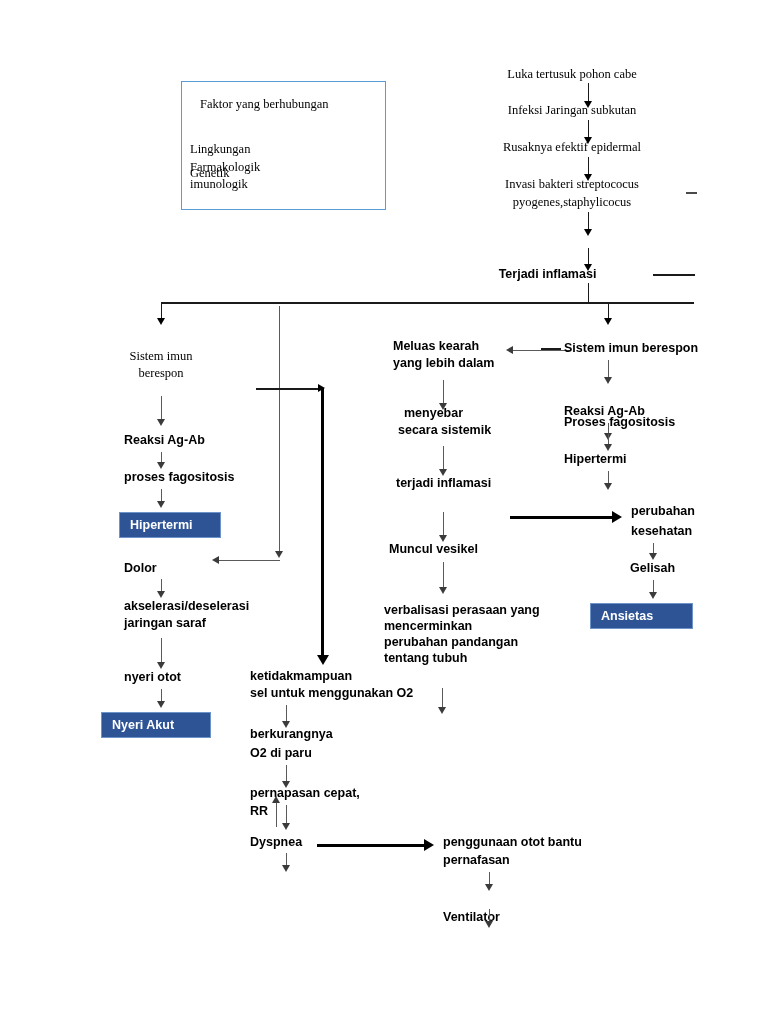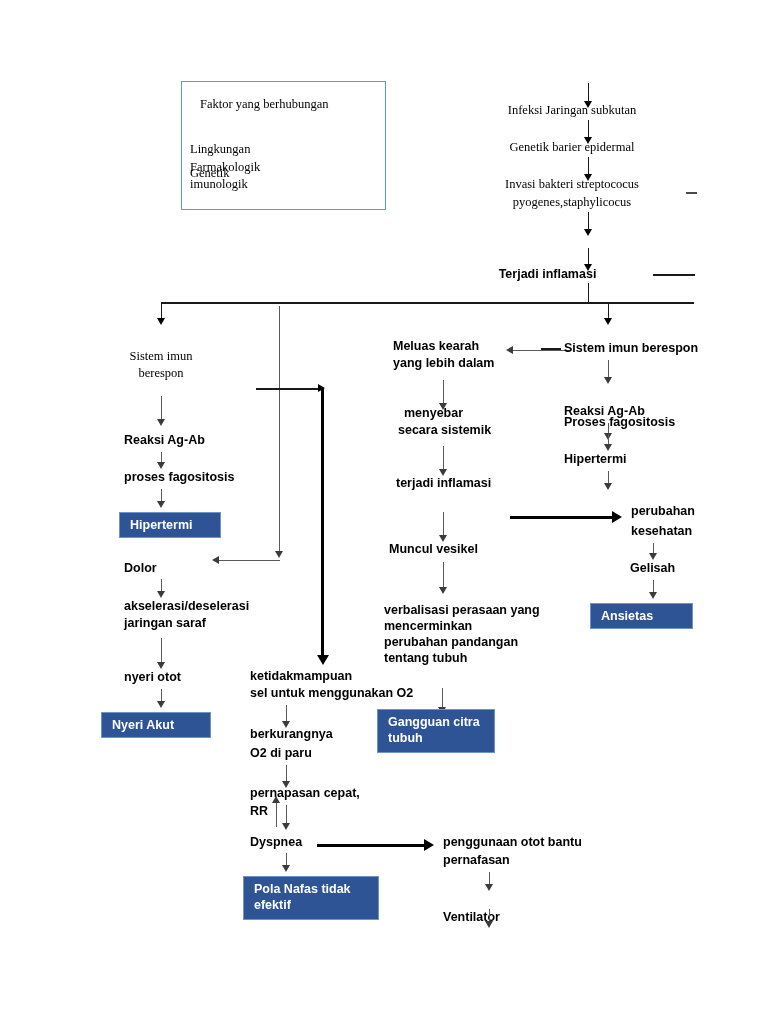--- a/index.html
+++ b/index.html
@@ -55,28 +55,29 @@
 
 <div class="stage">
 
   <div class="factorbox" style="left:181px;top:81px;width:203px;height:127px;"></div>
   <div class="node serif" style="left:200px;top:96px;">Faktor yang berhubungan</div>
   <div class="node serif" style="left:190px;top:124px;margin-top:41px;">Genetik</div>
   <div class="node serif" style="left:190px;top:141px;">Lingkungan</div>
   <div class="node serif" style="left:190px;top:159px;">Farmakologik</div>
   <div class="node serif" style="left:190px;top:176px;">imunologik</div>
 
+  <div class="node serif ctr" style="left:440px;top:66px;width:264px;">Luka tertusuk pohon cabe</div>
   <div class="vline dark" style="left:588px;top:83px;height:20px;"></div>
   <div class="ah-down dark" style="left:584px;top:101px;"></div>
 
   <div class="node serif ctr" style="left:440px;top:102px;width:264px;">Infeksi Jaringan subkutan</div>
   <div class="vline dark" style="left:588px;top:120px;height:20px;"></div>
   <div class="ah-down dark" style="left:584px;top:137px;"></div>
 
-  <div class="node serif ctr" style="left:440px;top:139px;width:264px;">Genetik barier epidermal</div>
+  <div class="node serif ctr" style="left:440px;top:139px;width:264px;">Rusaknya efektif epidermal</div>
   <div class="vline dark" style="left:588px;top:157px;height:20px;"></div>
   <div class="ah-down dark" style="left:584px;top:174px;"></div>
 
   <div class="node serif ctr" style="left:440px;top:194px;width:264px;">pyogenes,staphylicocus</div>
   <div class="node serif ctr" style="left:440px;top:176px;width:264px;">Invasi bakteri streptococus</div>
   <div class="dash" style="left:686px;top:192px;width:11px;"></div>
 
   <div class="vline dark" style="left:588px;top:212px;height:20px;"></div>
   <div class="ah-down dark" style="left:584px;top:229px;"></div>
 
@@ -162,22 +163,20 @@
   <div class="ah-down" style="left:439px;top:587px;"></div>
 
   <div class="node sans" style="left:384px;top:602px;">verbalisasi perasaan yang</div>
   <div class="node sans" style="left:384px;top:618px;">mencerminkan</div>
   <div class="node sans" style="left:384px;top:634px;">perubahan pandangan</div>
   <div class="node sans" style="left:384px;top:650px;">tentang tubuh</div>
 
   <div class="vline" style="left:442px;top:688px;height:22px;"></div>
   <div class="ah-down" style="left:438px;top:707px;"></div>
 
-  <div class="bluebox" style="left:377px;top:709px;width:118px;height:44px;">Gangguan citra
-tubuh</div>
 
   <div class="node sans" style="left:564px;top:340px;">Sistem imun berespon</div>
   <div class="plainline" style="left:541px;top:348px;width:20px;"></div>
 
   <div class="vline" style="left:608px;top:360px;height:20px;"></div>
   <div class="ah-down" style="left:604px;top:377px;"></div>
 
   <div class="node sans" style="left:564px;top:403px;">Reaksi Ag-Ab</div>
   <div class="vline" style="left:608px;top:423px;height:14px;"></div>
   <div class="ah-down" style="left:604px;top:433px;"></div>
@@ -226,22 +225,20 @@
   <div class="ah-down" style="left:282px;top:823px;"></div>
 
   <div class="node sans" style="left:250px;top:834px;">Dyspnea</div>
 
   <div class="hline thick" style="left:317px;top:844px;width:110px;"></div>
   <div class="ah-right big" style="left:424px;top:839px;"></div>
 
   <div class="vline" style="left:286px;top:853px;height:16px;"></div>
   <div class="ah-down" style="left:282px;top:865px;"></div>
 
-  <div class="bluebox" style="left:243px;top:876px;width:136px;height:44px;">Pola Nafas tidak
-efektif</div>
 
   <div class="node sans" style="left:443px;top:834px;">penggunaan otot bantu</div>
   <div class="node sans" style="left:443px;top:852px;">pernafasan</div>
 
   <div class="vline" style="left:489px;top:872px;height:16px;"></div>
   <div class="ah-down" style="left:485px;top:884px;"></div>
 
   <div class="node sans" style="left:443px;top:889px;margin-top:20px;">Ventilator</div>
 
   <div class="vline" style="left:489px;top:909px;height:16px;"></div>

